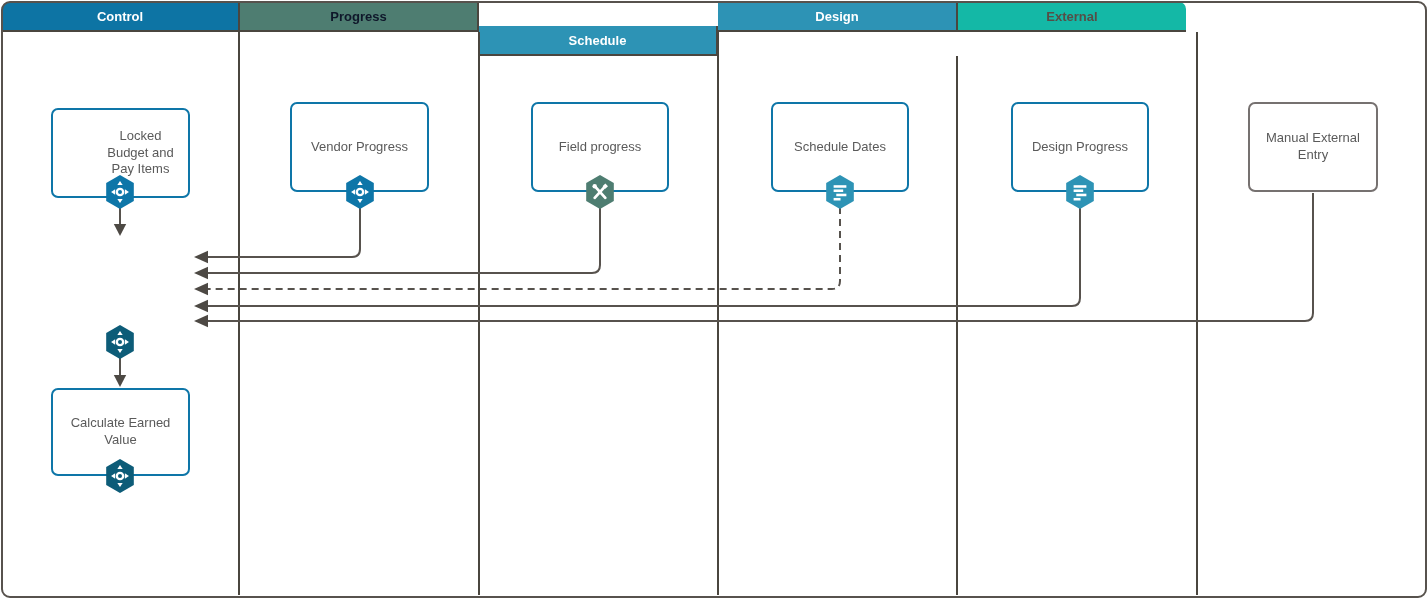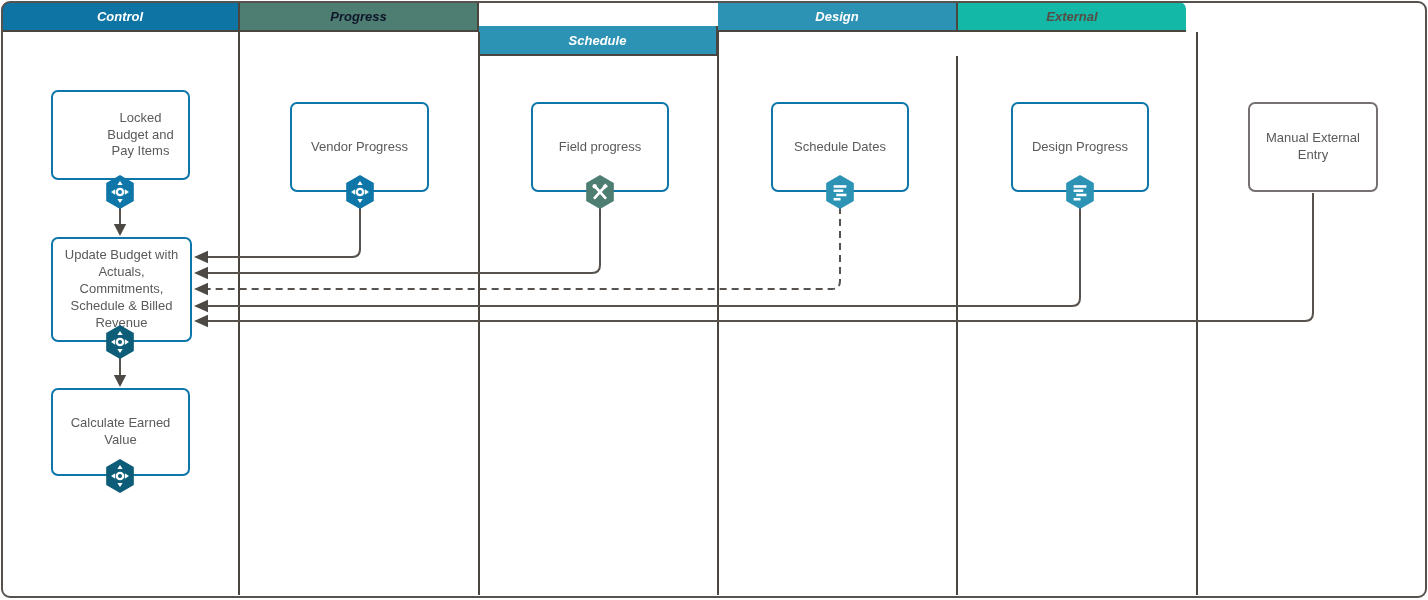--- a/index.html
+++ b/index.html
@@ -14,21 +14,20 @@
     position: absolute; left: 1px; top: 1px;
     width: 1426px; height: 597px;
     border: 2px solid #57524d;
     border-radius: 9px;
   }
   
   .lane-headers {
     position: absolute; left: 2px; top: 2px;
     width: 1296px; height: 30px;
     display: flex;
-    font-style: italic;
   }
   .lane-header {
     height: 30px;
     border-right: 2px solid #4a463f;
     border-bottom: 2px solid #4a463f;
     display: flex; align-items: center; justify-content: center;
     font-size: 13px; font-weight: bold; color: #ffffff;
   }
   .lane-header:first-child { border-top-left-radius: 7px; }
   .lane-header:last-child { border-right: none; border-top-right-radius: 7px; }
@@ -57,21 +56,21 @@
     position: absolute;
     background: #ffffff;
     border: 2px solid #0e76a8;
     border-radius: 7px;
     display: flex; align-items: center; justify-content: center;
     text-align: center;
     font-size: 13px; line-height: 1.3; color: #5a5a5a;
     padding: 4px 8px;
   }
   .node.gray-border { border-color: #767170; }
-  .node-locked-budget      { left: 51px;  top: 90px; width: 139px; height: 90px; padding-left: 48px; }
+  .node-locked-budget      { left: 51px;  top: 108px; width: 139px; height: 90px; padding-left: 48px; }
   .node-vendor-progress    { left: 290px; top: 102px; width: 139px; height: 90px; }
   .node-field-progress     { left: 531px; top: 102px; width: 138px; height: 90px; }
   .node-schedule-dates     { left: 771px; top: 102px; width: 138px; height: 90px; }
   .node-design-progress    { left: 1011px;top: 102px; width: 138px; height: 90px; }
   .node-manual-progress    { left: 1248px;top: 102px; width: 130px; height: 90px; }
   .node-update-budget      { left: 51px;  top: 237px; width: 141px; height: 105px; padding: 4px 4px; }
   .node-calculate-earned   { left: 51px;  top: 388px; width: 139px; height: 88px; }
   
   .badge {
     position: absolute; width: 28px; height: 34px;
@@ -157,23 +156,20 @@
   </div>
   <div class="node node-schedule-dates">
     <span>Schedule Dates</span>
   </div>
   <div class="node node-design-progress">
     <span>Design Progress</span>
   </div>
   <div class="node gray-border node-manual-progress">
     <span>Manual External Entry</span>
   </div>
-  <div class="node node-update-budget">
-    <span>Update Budget with Actuals, Commitments, Schedule &amp; Billed Revenue</span>
-  </div>
   <div class="node node-calculate-earned">
     <span>Calculate Earned Value</span>
   </div>
 
   <div class="badge badge-locked">
     <svg width="28" height="34" viewBox="0 0 26 32">
       <polygon points="13,0 26,7.5 26,24.5 13,32 0,24.5 0,7.5" fill="#0e76a8"></polygon>
       <circle cx="13" cy="16" r="4.1" fill="#ffffff"></circle>
         <circle cx="13" cy="16" r="1.9" fill="#0e76a8"></circle>
       <polygon points="13,5.6 10.5,9.4 15.5,9.4" fill="#ffffff"></polygon>

